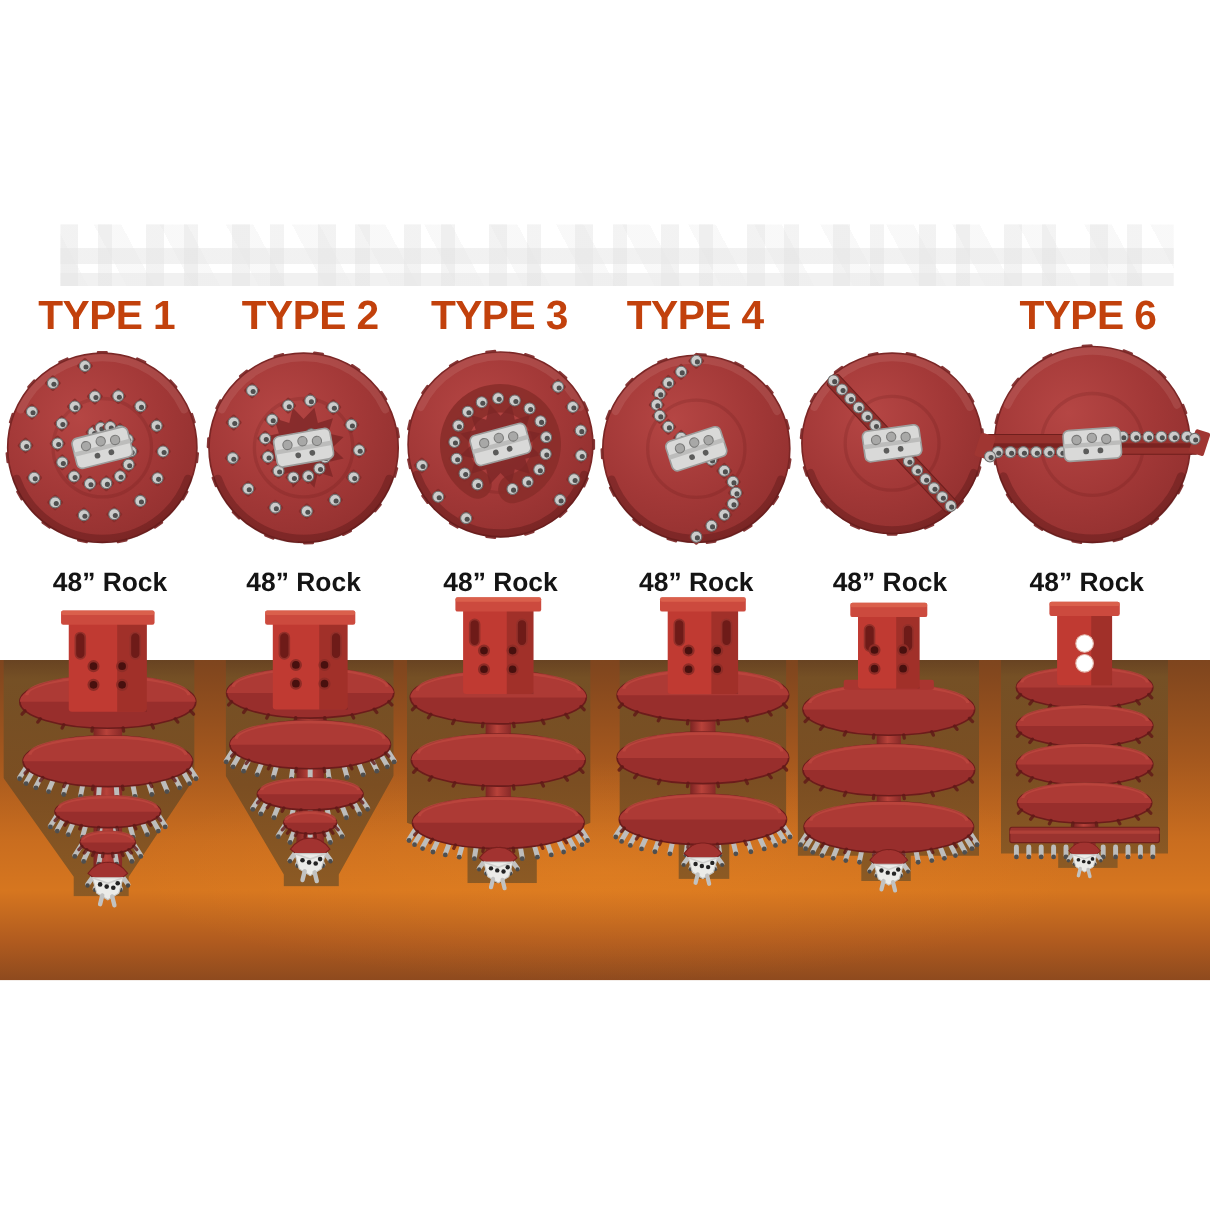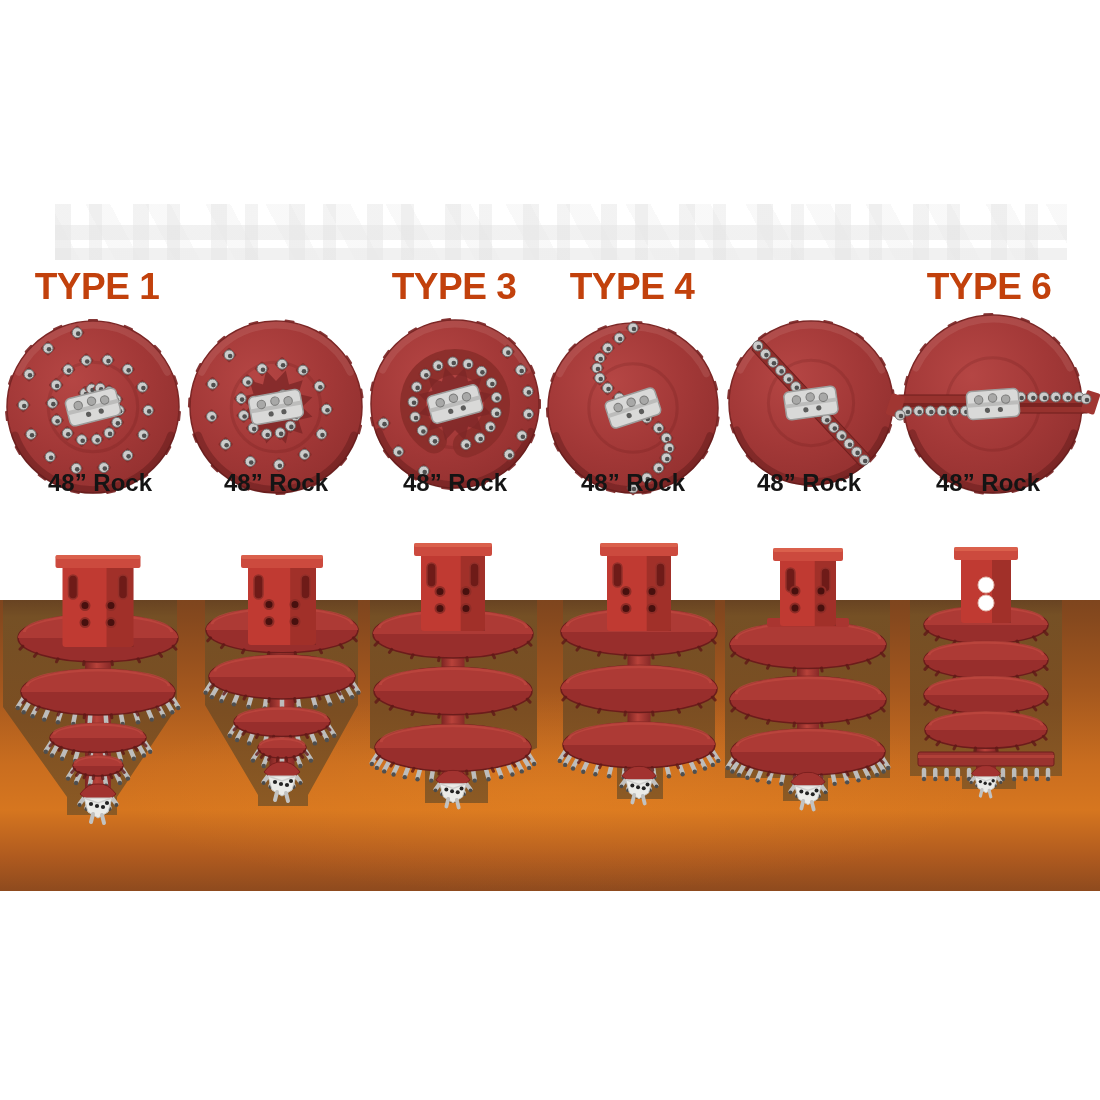--- a/index.html
+++ b/index.html
@@ -14,21 +14,21 @@
       repeating-linear-gradient(0deg, rgba(224,224,224,.85) 0 12px, rgba(255,255,255,0) 12px 20px, rgba(214,214,214,.6) 20px 35px, rgba(255,255,255,0) 35px 56px),
       repeating-linear-gradient(62deg, rgba(222,222,222,.35) 0 22px, rgba(255,255,255,0) 22px 53px);
     opacity:.55;
   }
   .type-title{
     position:absolute;top:266px;width:190px;text-align:center;
     font-size:37px;font-weight:700;letter-spacing:-.5px;color:#c2410c;line-height:42px;
     white-space:nowrap;
   }
   .size-label{
-    position:absolute;top:469px;width:170px;text-align:center;
+    position:absolute;top:516px;width:170px;text-align:center;
     font-size:24px;font-weight:600;color:#141414;white-space:nowrap;
   }
   .disc-svg,.auger-svg{position:absolute;overflow:visible;}
   #ground{
     position:absolute;left:0;top:600px;width:1100px;height:291px;
     background:
       radial-gradient(55% 48% at 50% 66%, rgba(255,153,40,.22), rgba(255,153,40,0) 72%),
       linear-gradient(180deg,#7e451e 0%, #a3571e 30%, #c96d1f 56%, #d6761f 72%, #b05b1f 88%, #8e4a1e 100%);
   }
   .hole{
@@ -575,20 +575,21 @@
       <g transform="rotate(-10)">
         <rect x="-26" y="-14" width="52" height="28" rx="5" fill="#d9d9d8" stroke="#9d9d9c" stroke-width="1.5"></rect>
         <rect x="-26" y="-2" width="52" height="4" fill="#bcbcbb"></rect>
         <circle cx="-14" cy="-5" r="4.2" fill="#a8a8a7" stroke="#7a7a79" stroke-width="1"></circle>
         <circle cx="0" cy="-6" r="4.2" fill="#a8a8a7" stroke="#7a7a79" stroke-width="1"></circle>
         <circle cx="13" cy="-4" r="4.2" fill="#a8a8a7" stroke="#7a7a79" stroke-width="1"></circle>
         <circle cx="-6" cy="6" r="2.6" fill="#5c5c5b"></circle>
         <circle cx="7" cy="6" r="2.6" fill="#5c5c5b"></circle>
       </g>
     </svg>
+    <div class="type-title" style="left: 187px;">TYPE 2</div>
     <div class="size-label" style="left: 191px;">48” Rock</div>
     <svg class="auger-svg" width="220" height="315" viewBox="343 533 220 315" style="left: 343px; top: 533px;">
       <defs>
         <linearGradient id="sh2" x1="0%" x2="100%" y1="0%" y2="0%">
           <stop offset="0%" stop-color="#7c2422"></stop>
           <stop offset="45%" stop-color="#b8423a"></stop>
           <stop offset="100%" stop-color="#872927"></stop>
         </linearGradient>
       </defs>
       <rect x="441.5" y="625" width="23" height="159" rx="3" fill="url(#sh2)"></rect>

